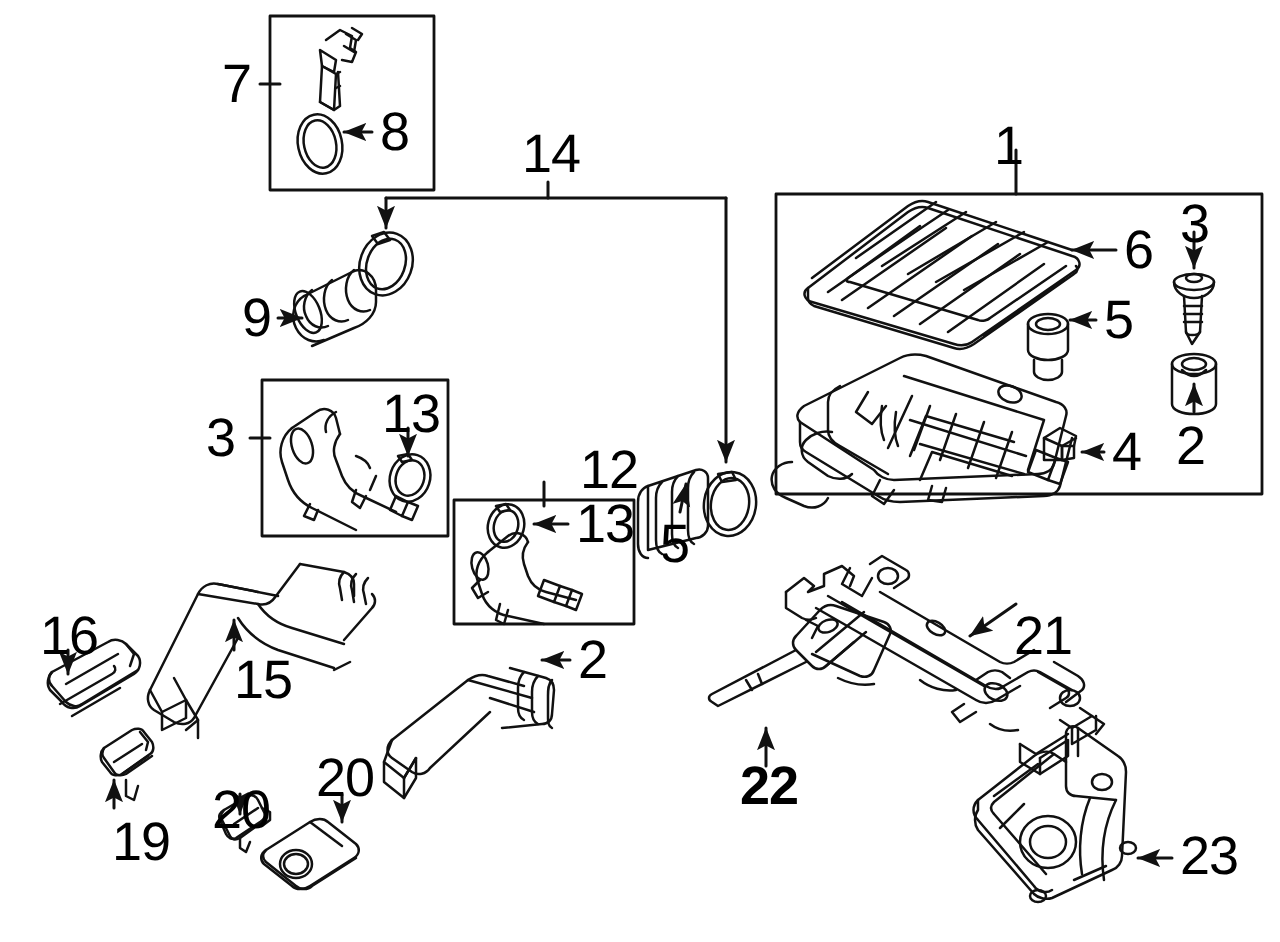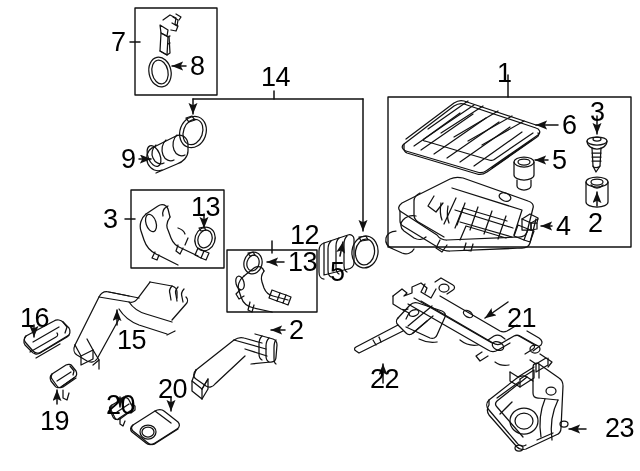--- a/index.html
+++ b/index.html
@@ -391,19 +391,19 @@
 <div class="lbl" style="left:330px;top:259px;">5</div>
 <div class="lbl" style="left:103px;top:206px;">3</div>
 <div class="lbl" style="left:262px;top:222px;margin-left:28px;">12</div>
 <div class="lbl" style="left:191px;top:194px;">13</div>
 <div class="lbl" style="left:288px;top:249px;">13</div>
 <div class="lbl" style="left:261px;top:64px;text-align:right;">14</div>
 <div class="lbl" style="left:117px;top:327px;">15</div>
 <div class="lbl" style="left:289px;top:317px;">2</div>
 <div class="lbl" style="left:20px;top:305px;">16</div>
 <div class="lbl" style="left:158px;top:376px;">20</div>
-<div class="lbl" style="left:40px;top:408px;">19</div>
+<div class="lbl" style="left:56px;top:408px;">19</div>
 <div class="lbl" style="left:106px;top:392px;">20</div>
 <div class="lbl" style="left:507px;top:283px;margin-top:22px;">21</div>
-<div class="lbl" style="left:370px;top:366px;">22</div>
-<div class="lbl" style="left:590px;top:415px;margin-left:15px;">23</div>
+<div class="lbl" style="left:370px;top:380px;font-weight:bold;">22</div>
+<div class="lbl" style="left:590px;top:415px;">23</div>
 
 </div>
 
 </body></html>

